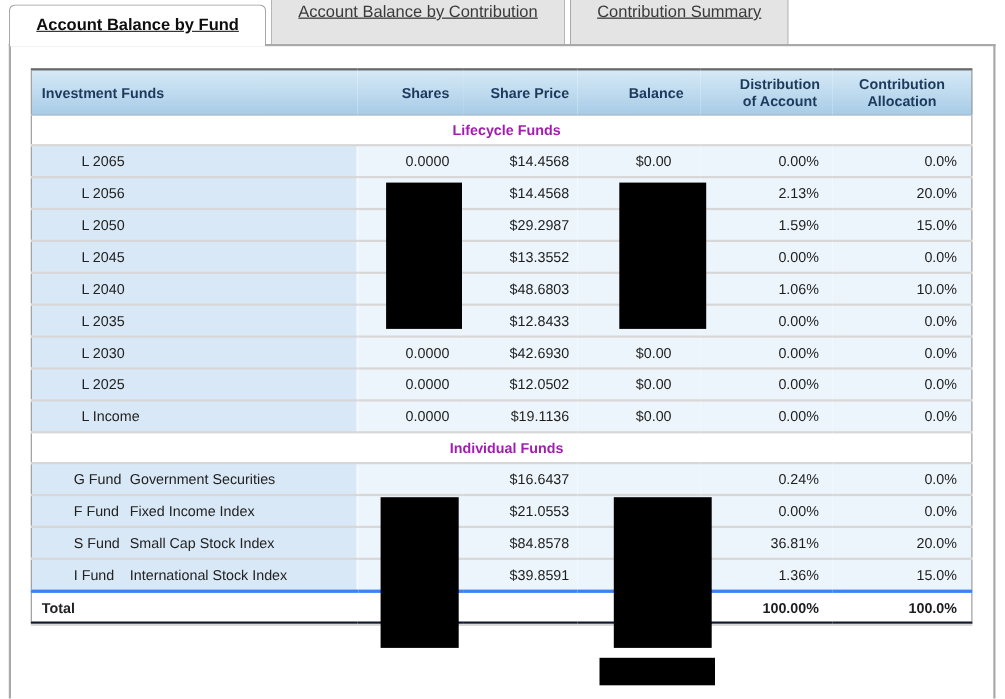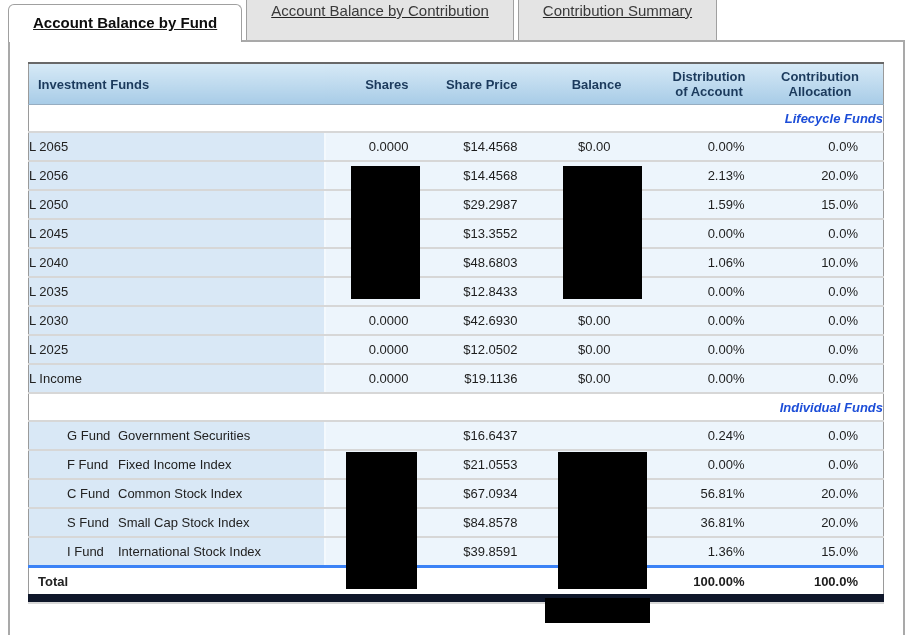--- a/index.html
+++ b/index.html
@@ -34,33 +34,33 @@
         border-top:2px solid #686868;border-bottom:1px solid #96adc1;padding:0;}
   th.first{text-align:left;padding-left:9px;}
   th.num{text-align:right;}
   th .hdr{display:inline-block;text-align:center;line-height:15px;}
   th .l2{display:block;}
   th.shares{padding-right:12px}th.price{padding-right:7px}
   th.balance{padding-right:15px}th.dist{padding-right:11px}
   th.alloc{padding-right:24px}
 
   tbody td{height:27px;border-bottom:2px solid #d7d7d7;padding:0;}
-  tr.section td{background:#fff;font-weight:bold;color:#1d4ed8;height:26px;
-        padding-left:9px;text-align:right;font-style:italic;}
-  td.fund{background:#d9e8f6;text-align:left;
+  tr.section td{background:#fff;font-weight:bold;color:#a21caf;height:26px;
+        padding-left:9px;text-align:center;}
+  td.fund{background:#d9e8f6;text-align:left;padding-left:45px;
         border-right:2px solid #f4f9fd;}
   td.fund.coded{padding-left:38px;}
   td.fund .code{display:inline-block;width:51px;}
   td.num{background:#edf5fc;text-align:right;color:#1d1d1d;}
   td.shares{padding-right:12px}td.price{padding-right:7px}
   td.balance{padding-right:26px}td.dist{padding-right:12px}
-  td.alloc{padding-right:25px}
+  td.alloc{padding-right:13px}
   tr.last-fund td{border-bottom:3px solid #3b82f6;}
   tr.total td{background:#fff;font-weight:bold;height:26px;
-        border-bottom:8px solid #0f172a;}
+        border-bottom:2px solid #0f172a;}
   tr.total td.label{text-align:left;padding-left:9px;}
   tr.total td.num{background:#fff;font-weight:bold;}
 
   
   .redact{position:absolute;background:#000;}
   .redact.a{left:323px;top:104px;width:69px;height:133px;}
   .redact.b{left:535px;top:104px;width:79px;height:133px;}
   .redact.c{left:318px;top:390px;width:71px;height:137px;}
   .redact.d{left:530px;top:390px;width:89px;height:137px;}
   .redact.e{left:517px;top:536px;width:105px;height:25px;}
@@ -196,28 +196,20 @@
           </tr>
           <tr>
             <td class="fund coded"><span class="code">F Fund</span><span>Fixed Income Index</span></td>
             <td class="num shares"></td>
             <td class="num price">$21.0553</td>
             <td class="num balance"></td>
             <td class="num dist">0.00%</td>
             <td class="num alloc">0.0%</td>
           </tr>
           <tr>
-            <td class="fund coded"><span class="code">C Fund</span><span>Common Stock Index</span></td>
-            <td class="num shares"></td>
-            <td class="num price">$67.0934</td>
-            <td class="num balance"></td>
-            <td class="num dist">56.81%</td>
-            <td class="num alloc">20.0%</td>
-          </tr>
-          <tr>
             <td class="fund coded"><span class="code">S Fund</span><span>Small Cap Stock Index</span></td>
             <td class="num shares"></td>
             <td class="num price">$84.8578</td>
             <td class="num balance"></td>
             <td class="num dist">36.81%</td>
             <td class="num alloc">20.0%</td>
           </tr>
           <tr class="last-fund">
             <td class="fund coded"><span class="code">I Fund</span><span>International Stock Index</span></td>
             <td class="num shares"></td>

